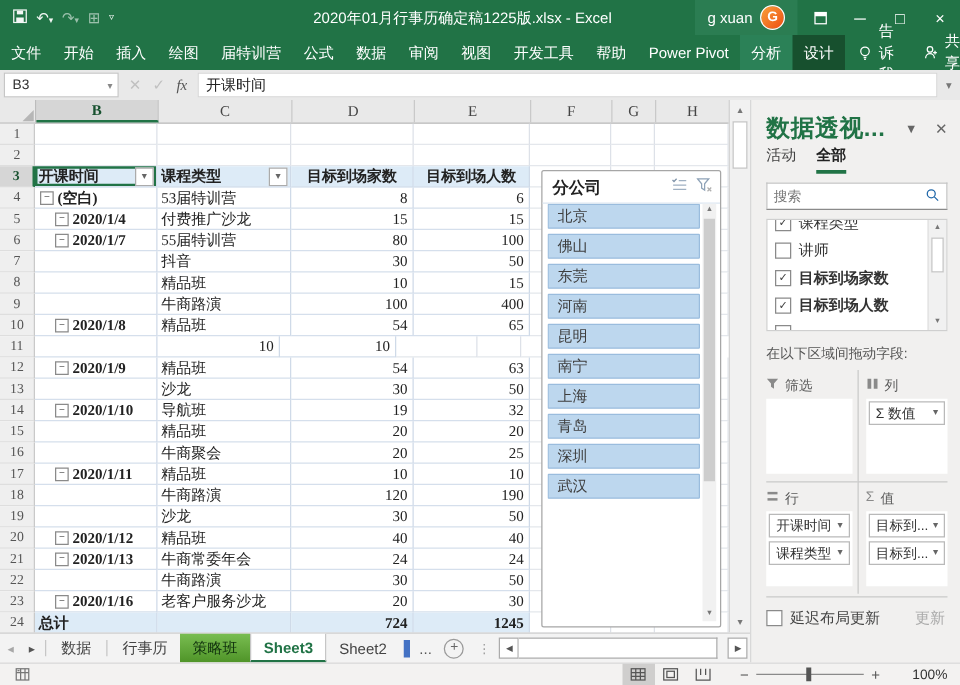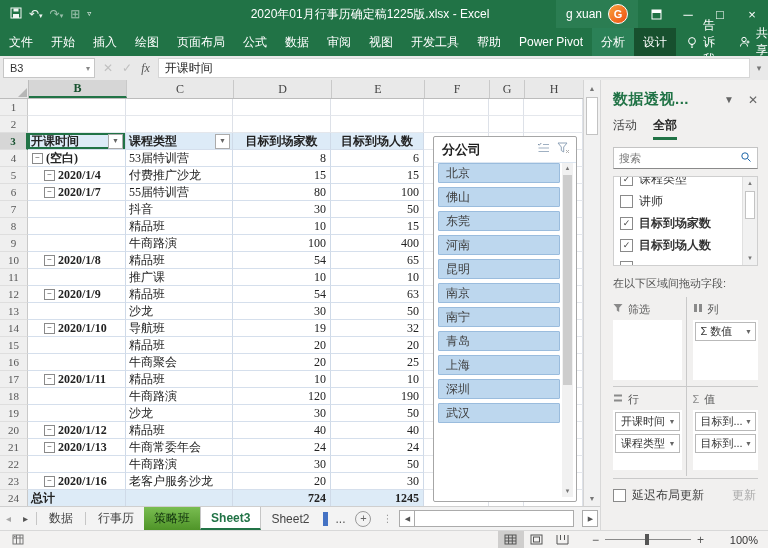--- a/index.html
+++ b/index.html
@@ -87,24 +87,24 @@
   .sitem{height:18px;line-height:18px;margin-bottom:4px;background:#bdd7ee;border:1px solid #9abcdd;
          border-radius:1px;padding-left:7px;font-size:12px;color:#3d3d3d}
   .sscroll{position:absolute;top:26px;bottom:4px;right:3px;width:11px;background:#f1f1f1}
   .sscroll .sarr{height:11px;text-align:center;font-size:6px;color:#777;line-height:11px}
   .sthumb{position:absolute;left:1px;right:1px;top:12px;height:210px;background:#cdcdcd}
   .sscroll .sarr.dn{position:absolute;bottom:0;left:0;right:0}
   
   .pane{position:absolute;left:600px;top:80px;width:168px;height:450px;background:#f1f0ef;
         border-left:1px solid #d8d8d8;box-sizing:border-box;padding:10px 10px 0 12px;font-size:12px}
   .pane-titlerow{display:flex;align-items:center}
-  .pane-title{font-size:15px;font-weight:bold;color:#217346;letter-spacing:.5px}
+  .pane-title{font-size:19px;font-weight:bold;color:#217346;letter-spacing:.5px}
   .pane-titlerow .pico{margin-left:auto;color:#666;font-size:10px}
   .pane-titlerow .pico.x{margin-left:14px;font-size:12px}
-  .pane-tabs{display:flex;gap:16px;margin-top:8px}
+  .pane-tabs{display:flex;gap:16px;}
   .ptab{color:#444;padding-bottom:3px}
   .ptab.active{font-weight:bold;border-bottom:3px solid #217346;color:#222}
   .chooser{display:flex;margin-top:8px}
   .choose-label{width:100px;font-size:11px;color:#444;line-height:1.35;word-break:break-all}
   .gearbtn{margin-left:auto;width:34px;height:22px;background:#fff;border:1px solid #c0c0c0;
            display:flex;align-items:center;justify-content:center;gap:3px;color:#666}
   .searchbox{margin-top:7px;height:20px;background:#fff;border:1px solid #c4c4c4;border-bottom:1px solid #8a8a8a;
              display:flex;align-items:center;padding:0 5px;color:#767676;font-size:11px}
   .searchbox .mag{margin-left:auto;color:#1e66a8}
   .fieldlist{margin-top:7px;height:90px;background:#fff;border:1px solid #cfcfcf;position:relative;
@@ -199,21 +199,21 @@
     <span class="winbtn">×</span>
   </div>
 </div>
 
 <div class="ribbonbar">
   <div id="ribbon-tabs" style="display:flex">
       <span class="rtab">文件</span>
       <span class="rtab">开始</span>
       <span class="rtab">插入</span>
       <span class="rtab">绘图</span>
-      <span class="rtab">页面布局</span>
+      <span class="rtab">届特训营</span>
       <span class="rtab">公式</span>
       <span class="rtab">数据</span>
       <span class="rtab">审阅</span>
       <span class="rtab">视图</span>
       <span class="rtab">开发工具</span>
       <span class="rtab">帮助</span>
       <span class="rtab">Power Pivot</span>
     </div>
   <div class="ctx-block" id="ctx-tabs">
       <span class="rtab">分析</span>
@@ -390,21 +390,20 @@
         <div class="cell pv txt" style="width: 107px;">精品班</div>
         <div class="cell pv num" style="width: 98px;">54</div>
         <div class="cell pv num" style="width: 93px;">65</div>
         <div class="cell" style="width: 65px;"></div>
         <div class="cell" style="width: 35px;"></div>
         <div class="cell" style="width: 59px;"></div>
       </div>
       <div class="grow">
         <div class="gut">11</div>
         <div class="cell pv" style="width: 98px;"></div>
-        <div class="cell pv txt" style="width: 107px;">推广课</div>
         <div class="cell pv num" style="width: 98px;">10</div>
         <div class="cell pv num" style="width: 93px;">10</div>
         <div class="cell" style="width: 65px;"></div>
         <div class="cell" style="width: 35px;"></div>
         <div class="cell" style="width: 59px;"></div>
       </div>
       <div class="grow">
         <div class="gut">12</div>
         <div class="cell pv txt" style="width: 98px;">
           <span class="dindent" style="display: flex; align-items: center;">
@@ -590,24 +589,23 @@
           </svg>
       </span>
     </span>
   </div>
   <div class="slicer-body" id="slicer-items">
       <div class="sitem">北京</div>
       <div class="sitem">佛山</div>
       <div class="sitem">东莞</div>
       <div class="sitem">河南</div>
       <div class="sitem">昆明</div>
-      <div class="sitem">南京</div>
       <div class="sitem">南宁</div>
+      <div class="sitem">上海</div>
       <div class="sitem">青岛</div>
-      <div class="sitem">上海</div>
       <div class="sitem">深圳</div>
       <div class="sitem">武汉</div>
     </div>
   <div class="sscroll">
     <div class="sarr">▲</div>
     <div class="sthumb"></div>
     <div class="sarr dn">▼</div>
   </div>
 </div>
 

